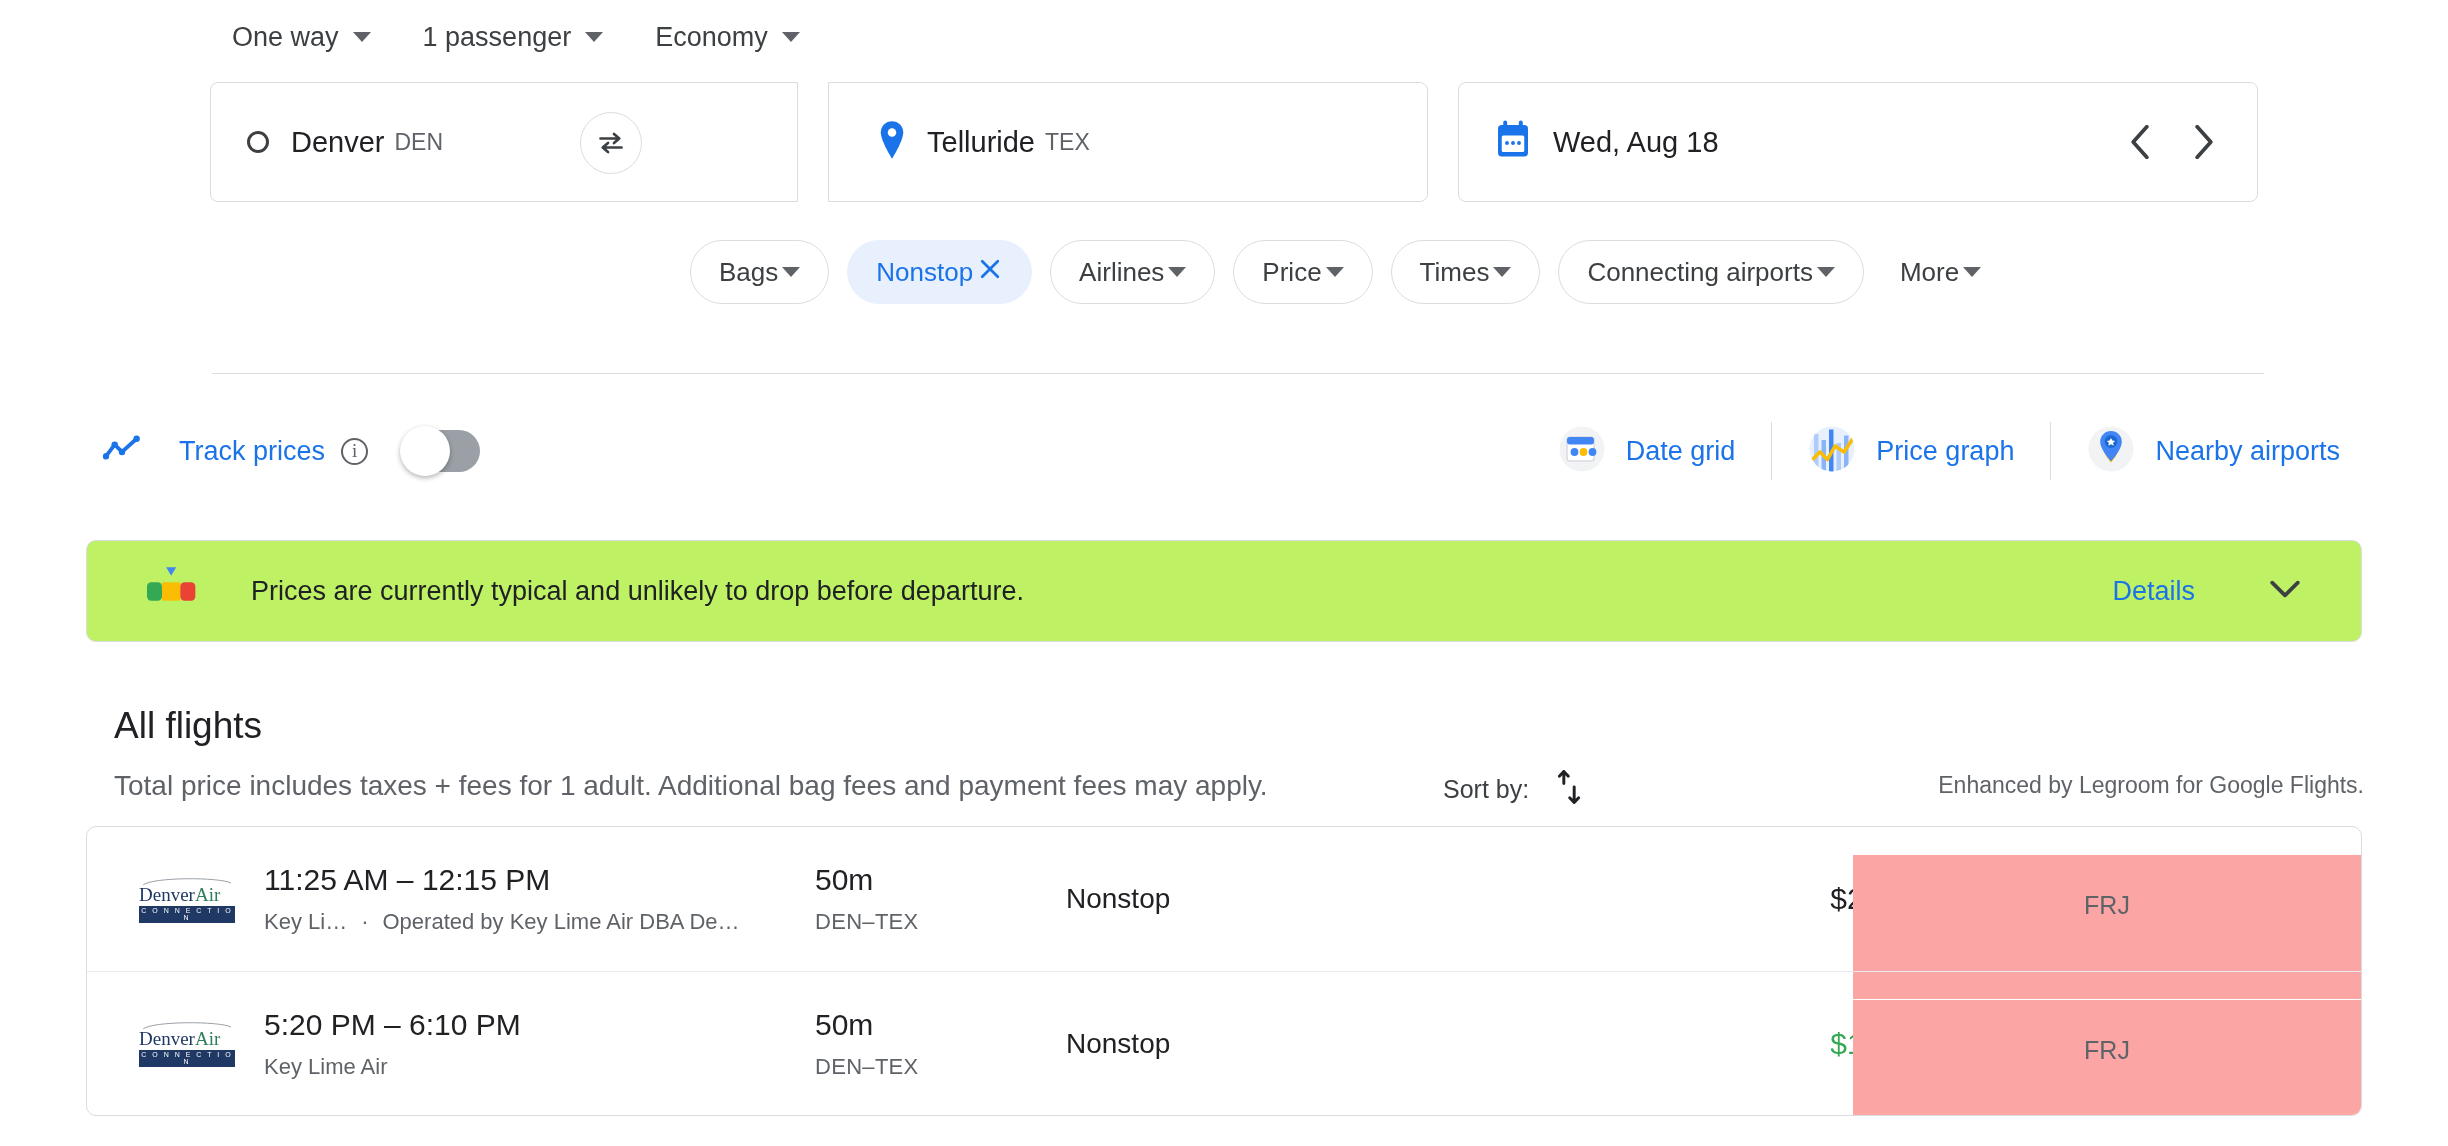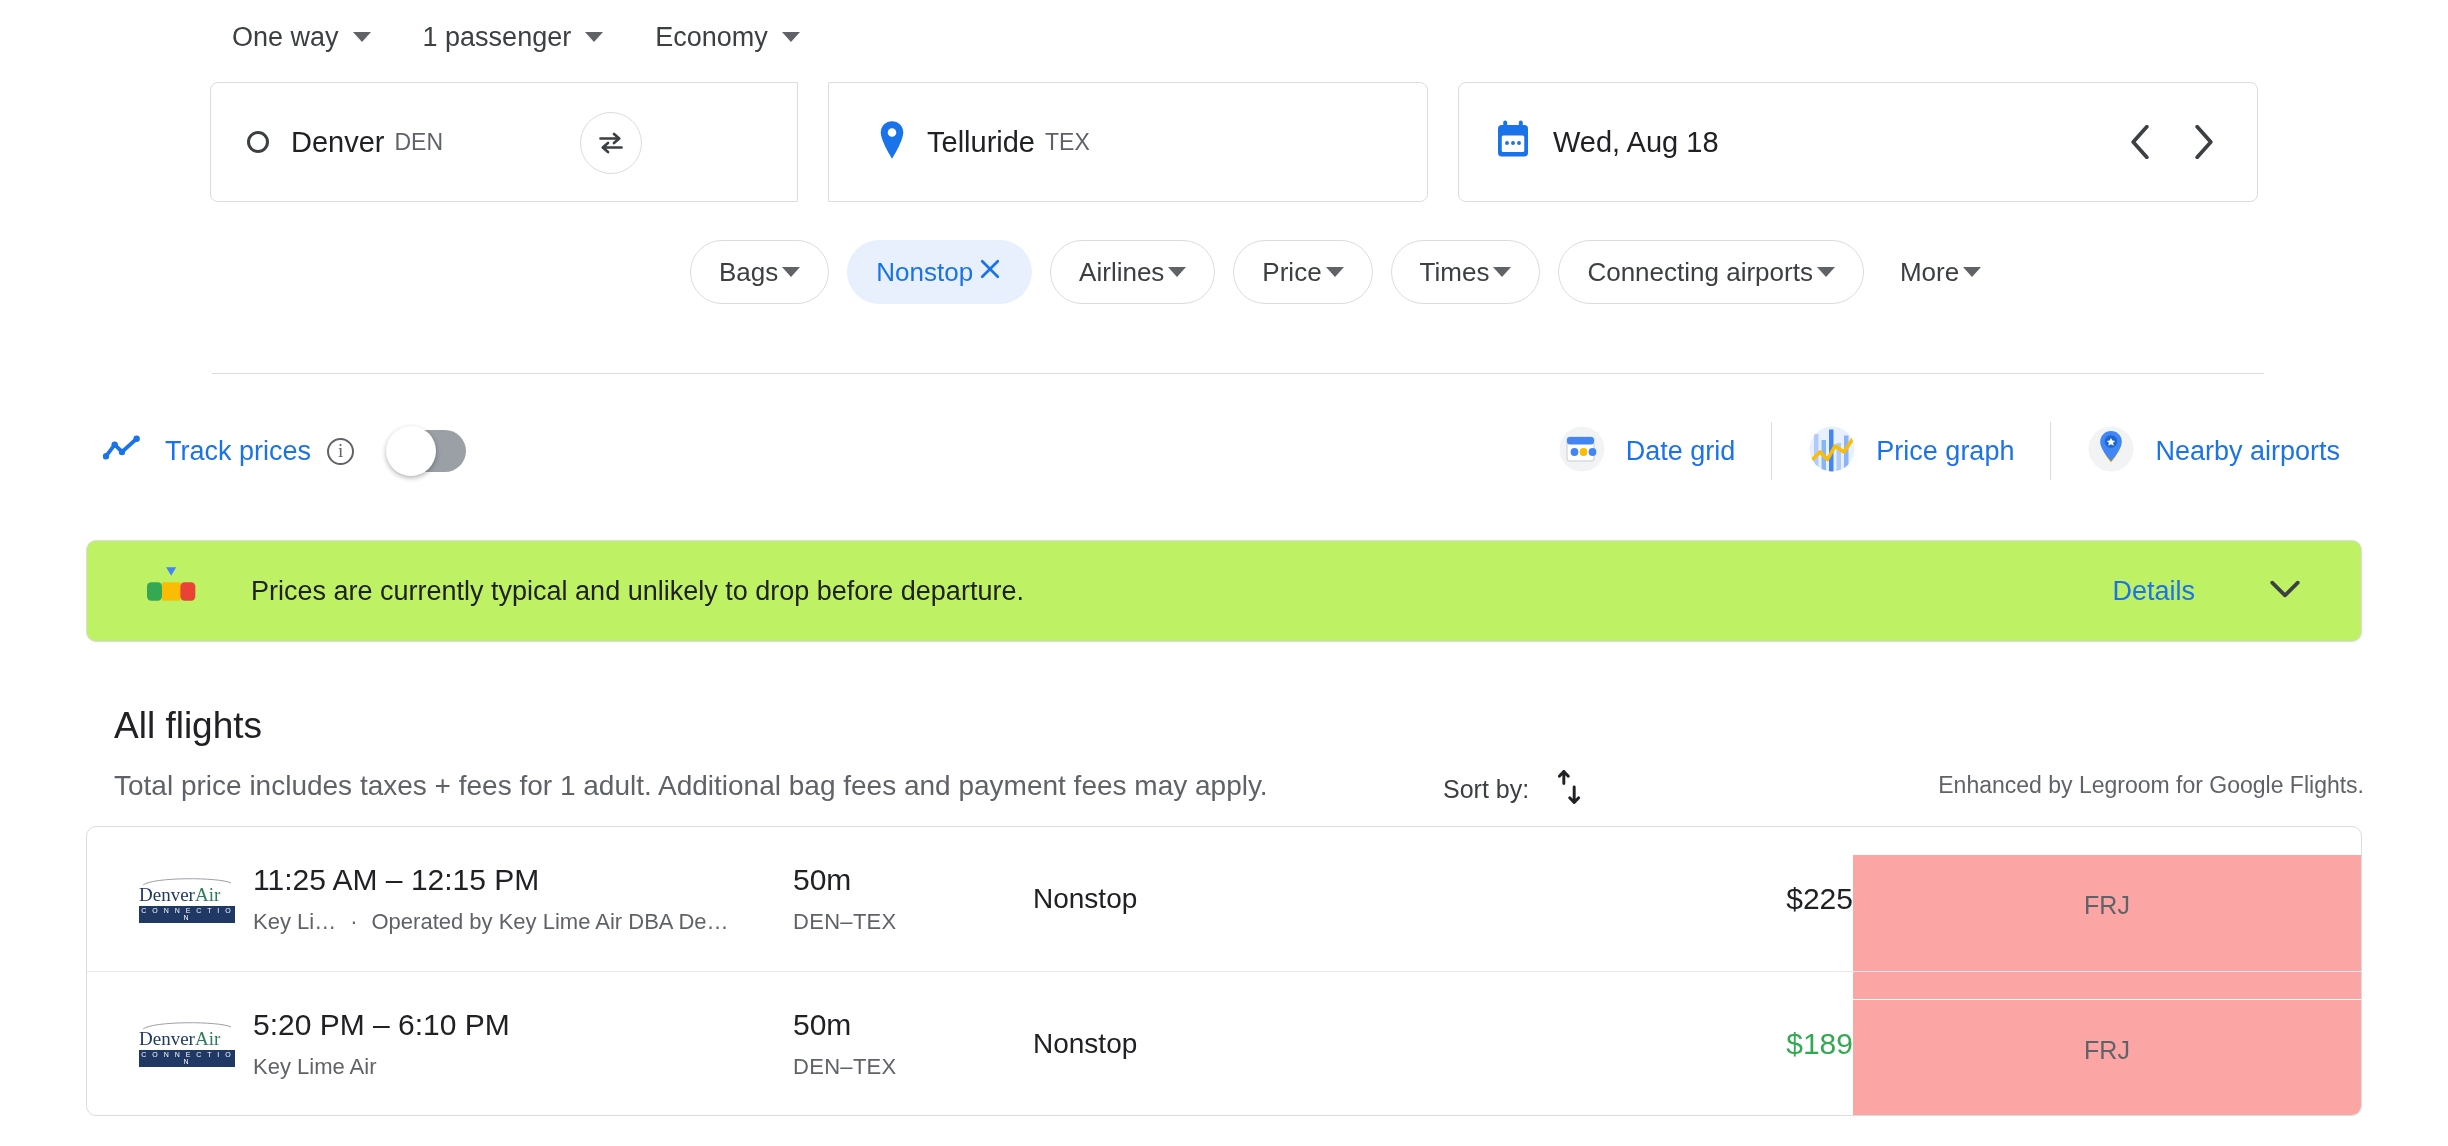--- a/index.html
+++ b/index.html
@@ -103,21 +103,21 @@
 
   
   .tools-row {
     position: absolute; left: 0; top: 406px; width: 2448px; height: 90px;
   }
   .track {
     position: absolute; left: 103px; top: 0;
     display: flex; align-items: center; height: 90px; gap: 0;
   }
   .track-label {
-    font-size: 27px; color: #1a73e8; margin-left: 24px; cursor: pointer; white-space: nowrap;
+    font-size: 27px; color: #1a73e8; margin-left: 38px; cursor: pointer; white-space: nowrap;
   }
   .info-icon {
     width: 27px; height: 27px; border: 2px solid #5f6368; border-radius: 50%;
     margin-left: 16px; display:flex; align-items:center; justify-content:center;
     font-size: 19px; color: #5f6368; font-family: "Liberation Serif", serif;
     cursor: pointer; flex: none;
   }
   .toggle {
     margin-left: 34px; width: 78px; height: 42px; border-radius: 21px;
     background: #9aa0a6; position: relative; cursor: pointer; flex:none;
@@ -176,20 +176,21 @@
   
   .flight-card {
     position: absolute; left: 86px; top: 826px;
     width: 2276px; height: 290px;
     border: 1px solid #dadce0; border-radius: 10px;
     background: #fff; overflow: hidden;
   }
   .flight-row {
     position: relative; height: 144px; display: flex; align-items: center;
     cursor: pointer;
+    gap: 11px;
   }
   .flight-row + .flight-row { border-top: 1px solid #e8eaed; }
 
   .logo-cell { width: 132px; display: flex; justify-content: center; flex: none; margin-left: 34px; }
   .col-times { width: 540px; flex: none; }
   .times { font-size: 30px; color: #202124; white-space: nowrap; }
   .sub { font-size: 22px; color: #5f6368; margin-top: 12px; white-space: nowrap; display:flex; align-items:center; gap:14px;}
   .dot-sep { color: #5f6368; font-size: 22px; }
 
   .col-dur { width: 240px; flex: none; }

